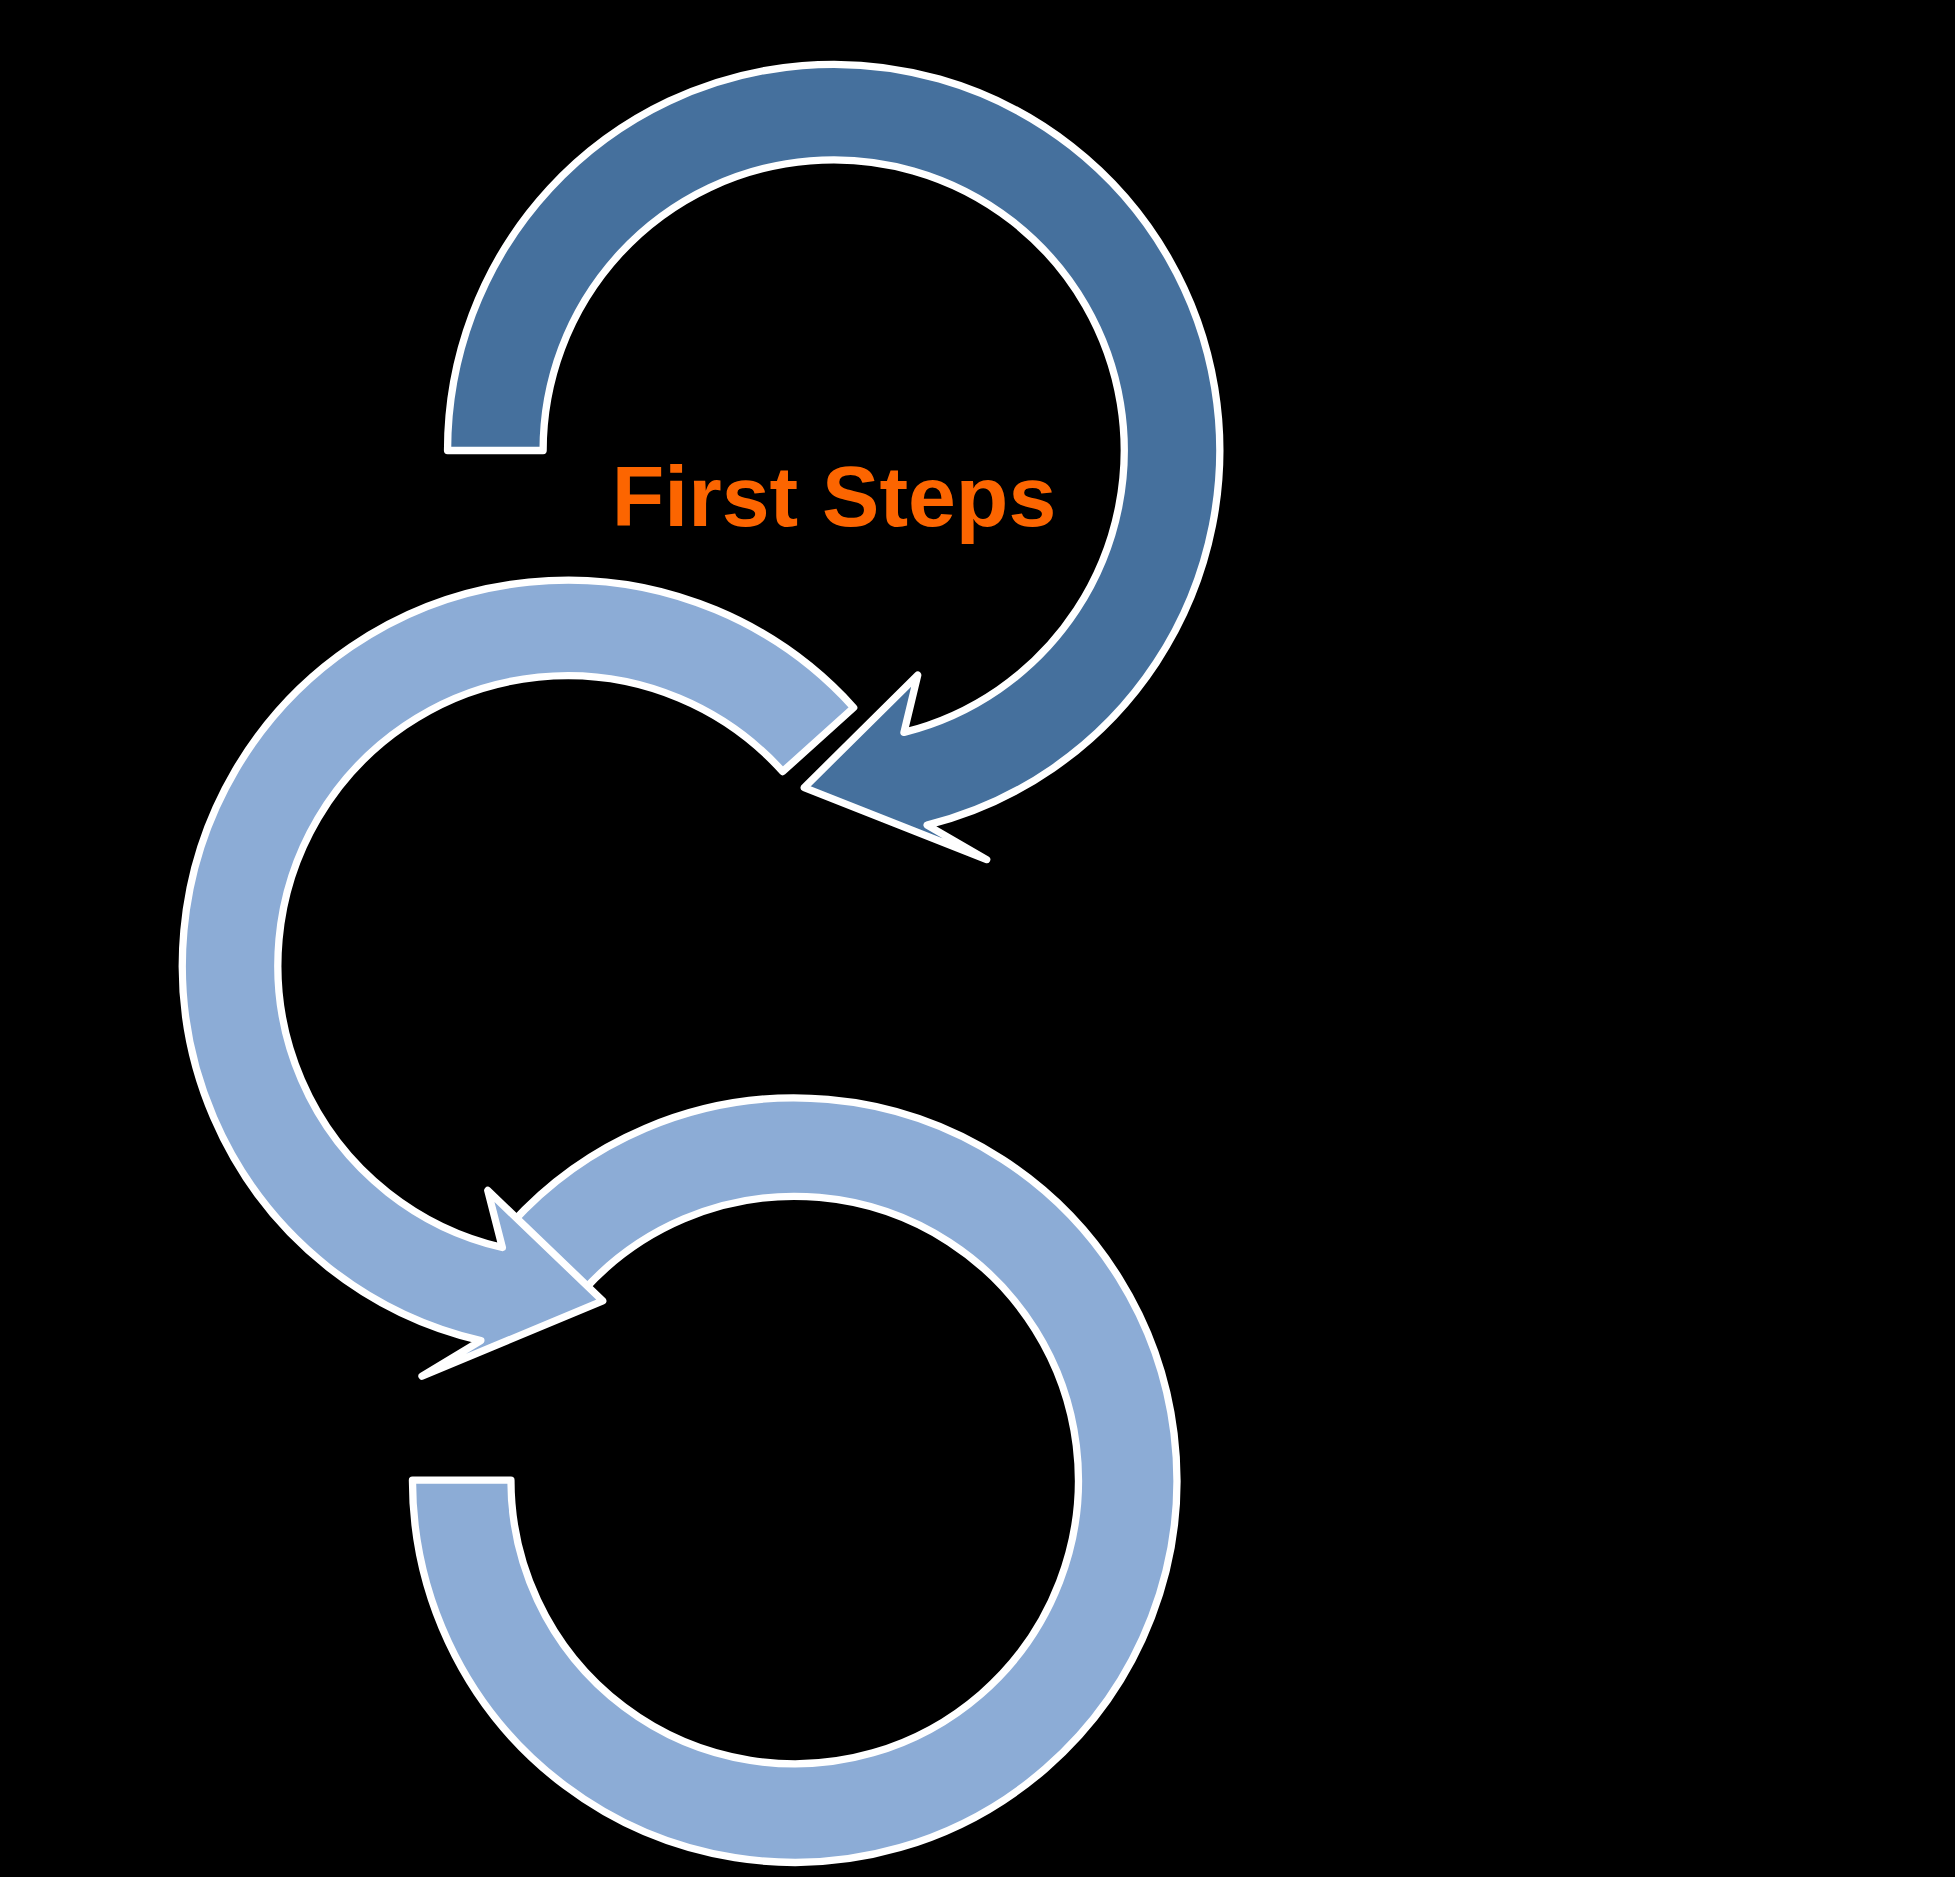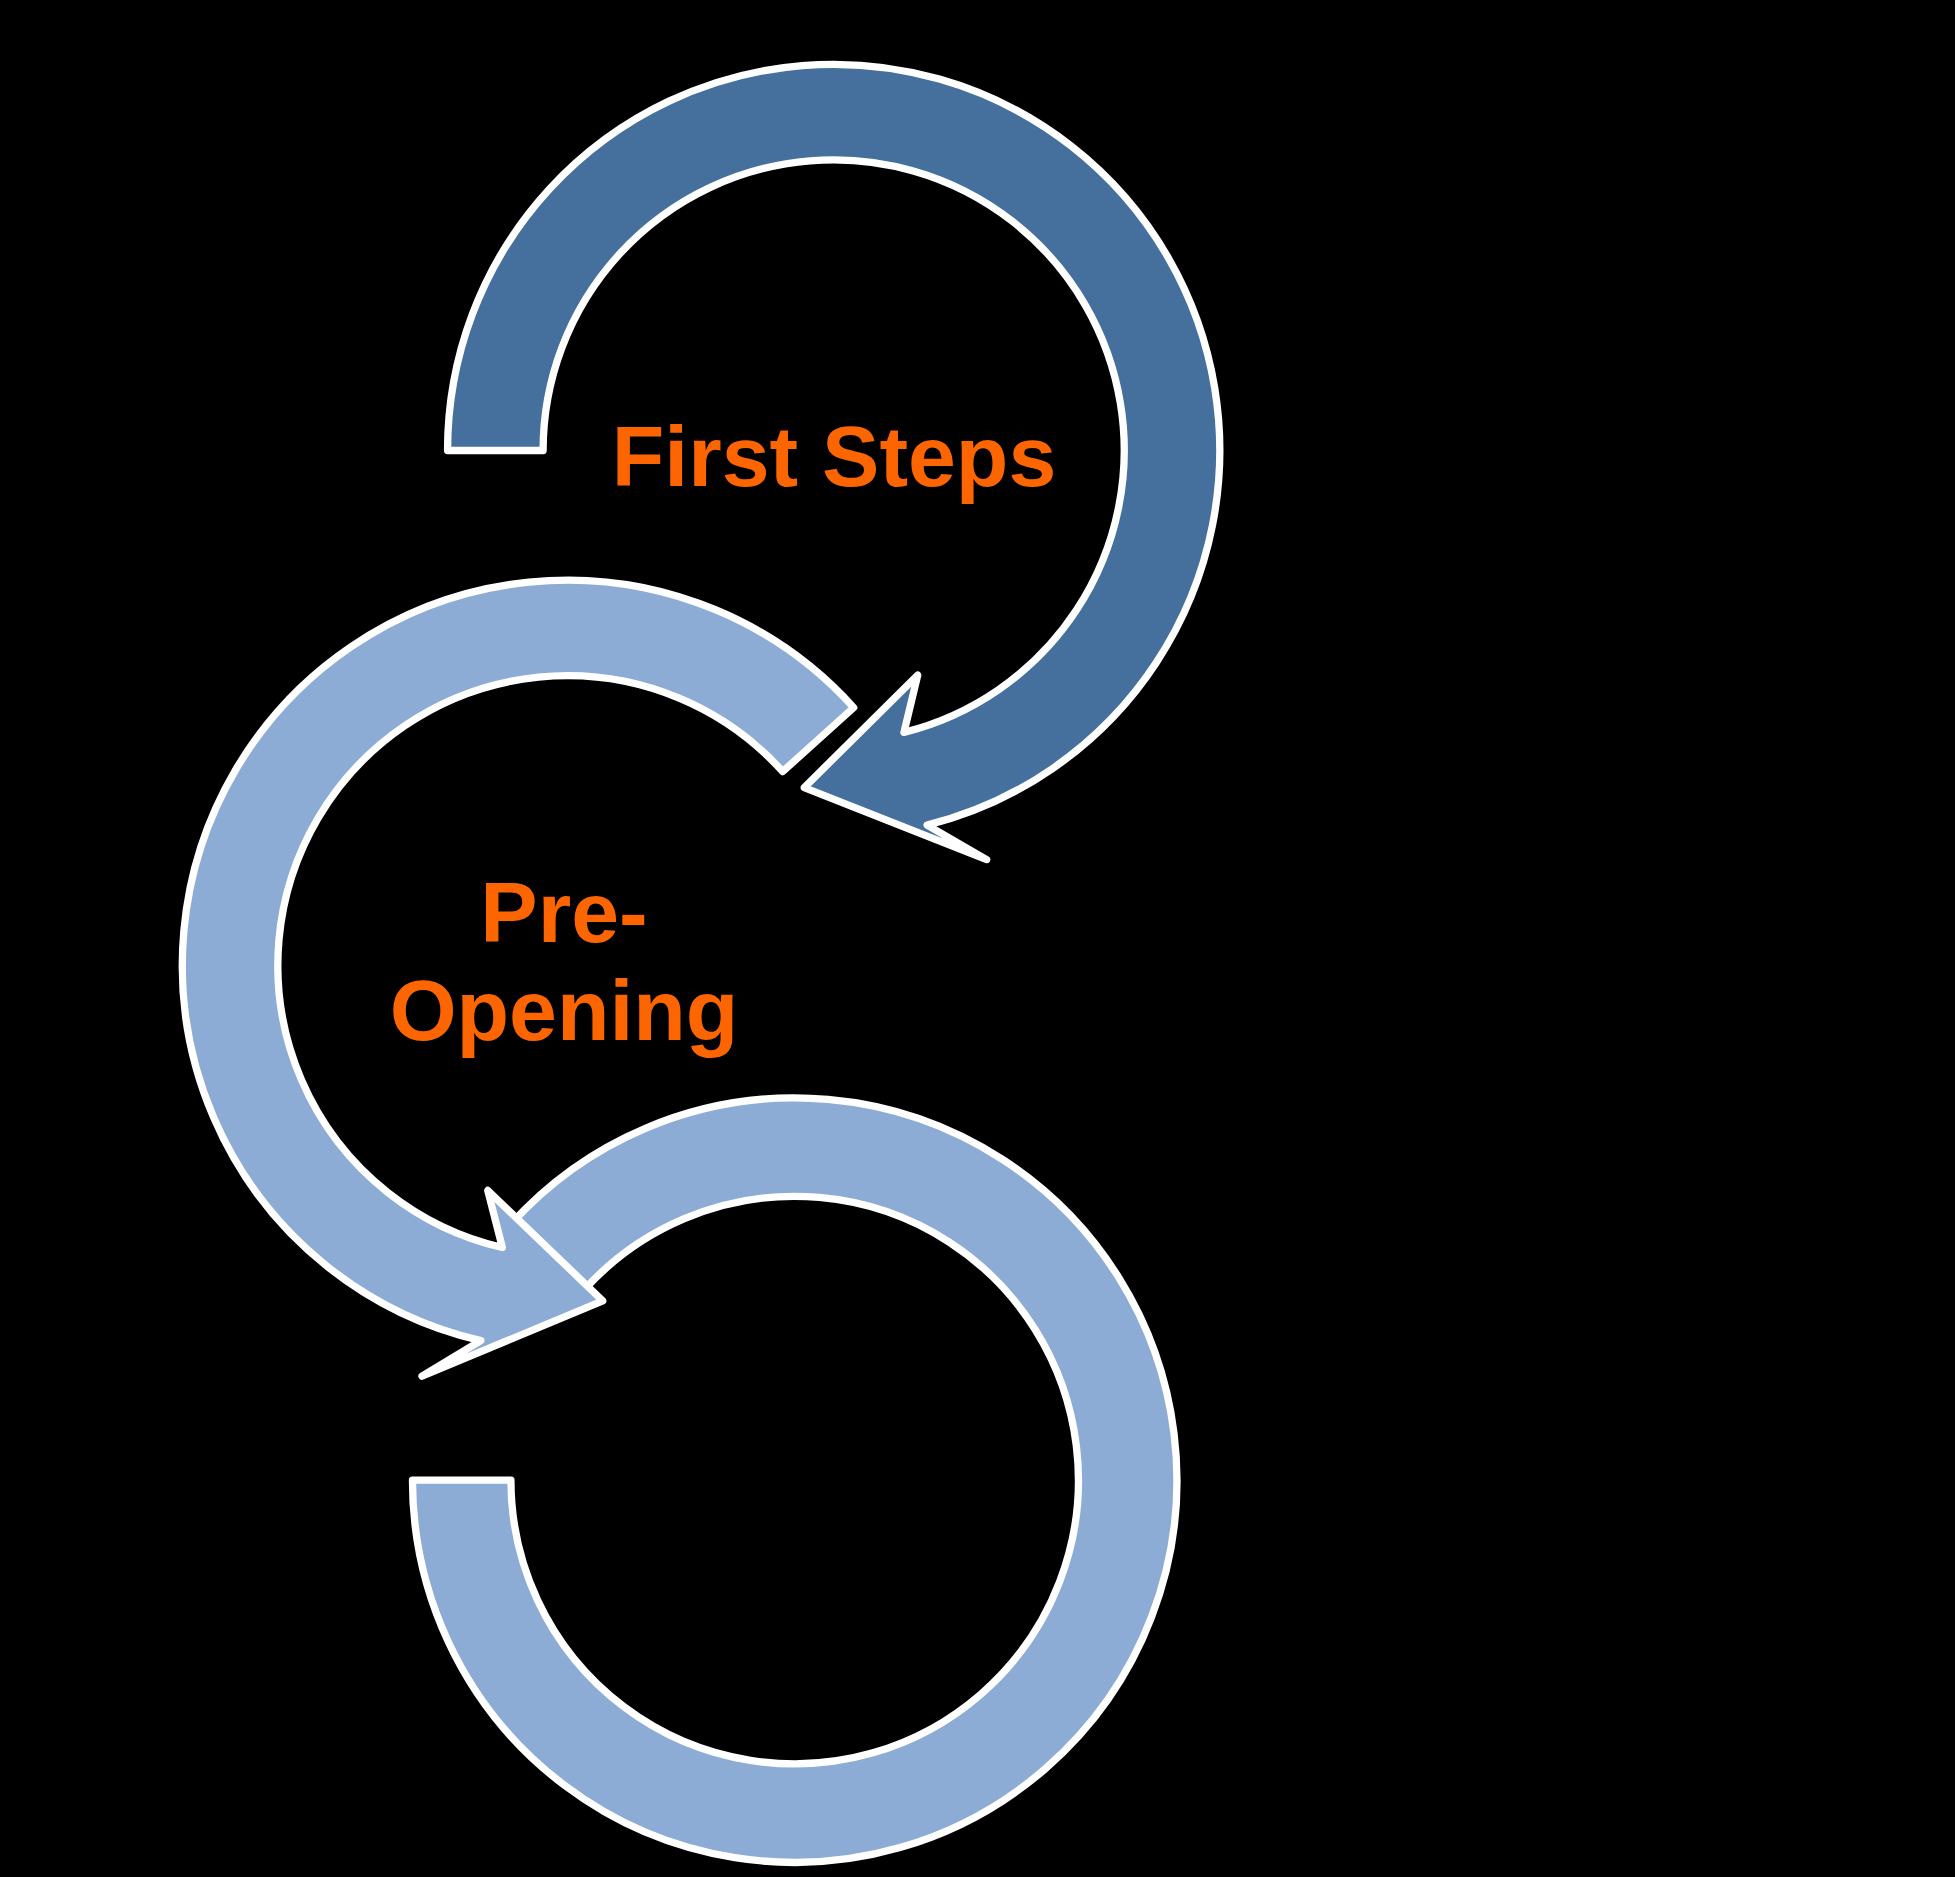--- a/index.html
+++ b/index.html
@@ -31,33 +31,32 @@
   .step-label {
     position: absolute;
     transform: translate(-50%, -50%);
     color: var(--label-color, #fc6500);
     font-weight: 700;
     font-size: 86px;
     line-height: 1.14;
     text-align: center;
     white-space: pre-line;
     letter-spacing: 0px;
+    margin-top: 40px;
   }
 </style>
 </head>
 <body>
 
 <div class="stage" style="--bg-color: #000000; --outline-color: #ffffff; --label-color: #fc6500;">
 
   <svg viewBox="0 0 2005 1925" aria-hidden="true">
     <path id="arrow-2" class="arrow-path" d="M 423.0 1518.0 A 392 392 0 1 0 523.7 1255.7 L 598.7 1323.3 A 291 291 0 1 1 524.0 1518.0 Z" fill="#8cacd6"></path>
     <path id="arrow-1" class="arrow-path" d="M 875.5 725.7 A 395 395 0 1 0 493.1 1374.9 L 432.8 1411.4 L 618.2 1334.1 L 500.2 1220.9 L 515.2 1279.4 A 297 297 0 1 1 802.7 791.3 Z" fill="#8cacd6"></path>
     <path id="arrow-0" class="arrow-path" d="M 459.0 462.0 A 396 396 0 1 1 950.8 846.2 L 1011.9 881.6 L 824.8 807.7 L 941.2 692.4 L 927.1 751.1 A 298 298 0 1 0 557.0 462.0 Z" fill="#45709d"></path>
   </svg>
 
   <div class="step-label" style="left:834px; top:456px;">First Steps</div>
 
-  <div class="step-label" style="left:564px; top:961px;">Pre-
-Opening</div>
 
 
 </div>
 
 
 </body></html>

